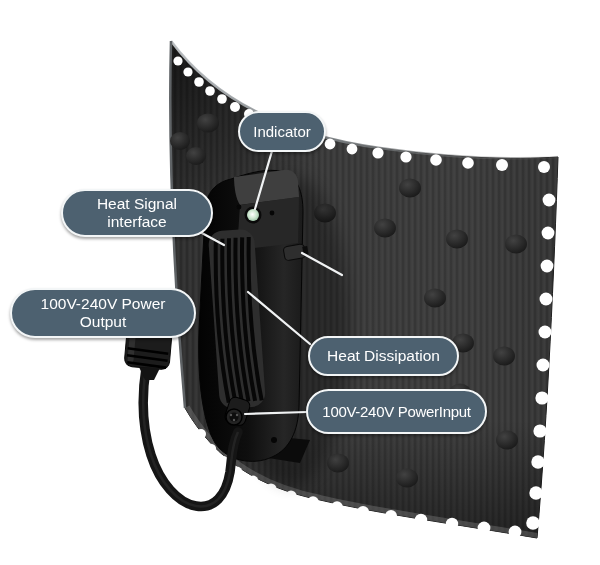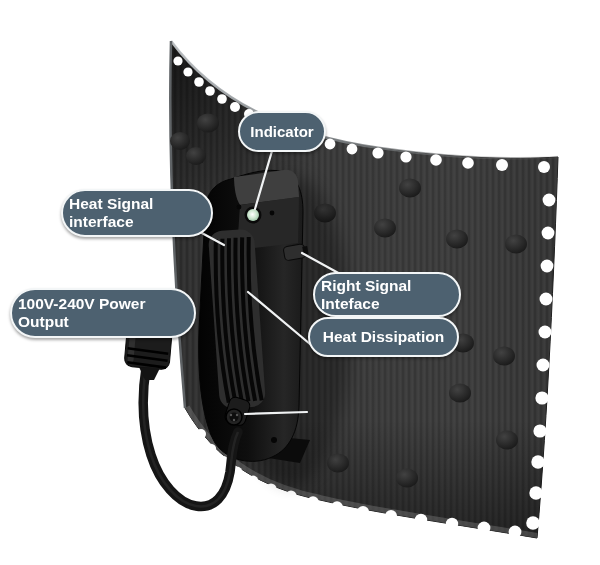--- a/index.html
+++ b/index.html
@@ -1,28 +1,28 @@
 <!DOCTYPE html>
 <html style="--background: #ffffff; --pill-bg: #4d6170; --pill-border: #f3f6f7; --pill-text: #ffffff; --leader-line: #f1f3f4; --panel-dark: #3a3a3a; --led-green: #a8dcb2;"><head>
 <meta charset="utf-8">
 <style>
   html,body{margin:0;padding:0;background:#fff;}
   .stage{position:relative;width:600px;height:565px;background:var(--background,#fff);overflow:hidden;
          font-family:"Liberation Sans",sans-serif;}
   .stage svg{position:absolute;left:0;top:0;}
   .pill{position:absolute;box-sizing:border-box;display:flex;align-items:center;justify-content:center;
-        text-align:left;background:var(--pill-bg,#4d6170);border:2.5px solid var(--pill-border,#f3f6f7);
-        border-radius:28px;color:var(--pill-text,#fff);font-weight:700;font-size:15.5px;line-height:1.15;
+        text-align:center;background:var(--pill-bg,#4d6170);border:2.5px solid var(--pill-border,#f3f6f7);
+        border-radius:28px;color:var(--pill-text,#fff);font-weight:400;font-size:15.5px;line-height:1.15;
         padding:2px 6px;box-shadow:0 2px 3px rgba(0,0,0,.35);z-index:2;letter-spacing:0;}
   .pill--nowrap{white-space:nowrap;}
   #pill-indicator   {left:238px;top:111px;width:88px;height:41px;font-size:15px;}
   #pill-left-signal {left:61px; top:189px;width:152px;height:48px;}
   #pill-power-out   {left:10px; top:253px;width:186px;height:50px;margin-top:35px;}
   #pill-right-signal{left:313px;top:272px;width:148px;height:45px;}
-  #pill-heat        {left:308px;top:317px;width:151px;height:40px;}
+  #pill-heat        {left:308px;top:336px;width:151px;height:40px;}
   #pill-power-in    {left:306px;top:389px;width:181px;height:45px;font-size:15px;letter-spacing:-0.3px;}
 </style>
 </head>
 <body>
 
 <div class="stage">
 
 <svg width="600" height="565" viewBox="0 0 600 565">
   <defs>
     <linearGradient id="panelGrad" x1="170" y1="0" x2="560" y2="0" gradientUnits="userSpaceOnUse">
@@ -218,16 +218,16 @@
     <line x1="200" y1="232" x2="224" y2="245"></line>
     <line x1="342" y1="275" x2="302" y2="253"></line>
     <line x1="310" y1="344" x2="248" y2="292"></line>
     <line x1="307" y1="412" x2="245" y2="414"></line>
   </g>
 </svg>
 
 <div class="pill pill--nowrap" id="pill-indicator">Indicator</div>
 <div class="pill" id="pill-left-signal">Heat Signal interface</div>
 <div class="pill" id="pill-power-out">100V-240V Power Output</div>
-<div class="pill" id="pill-right-signal">Right Signal Inteface</div>
 <div class="pill pill--nowrap" id="pill-heat">Heat Dissipation</div>
+<div class="pill pill--nowrap" id="pill-power-in">100V-240V PowerInput</div>
 
 </div>
 
 </body></html>

